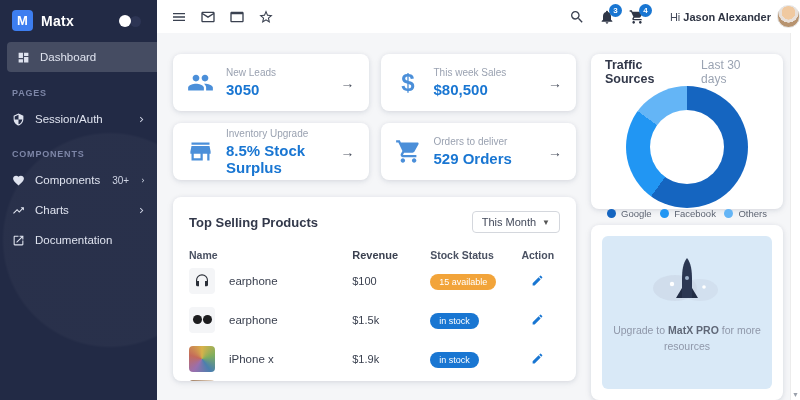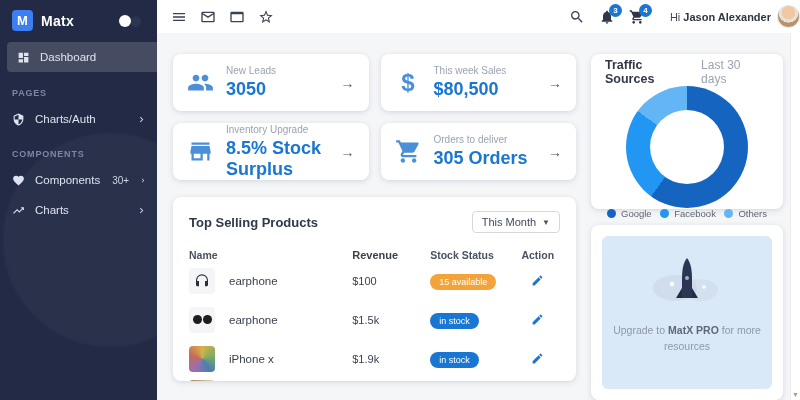--- a/index.html
+++ b/index.html
@@ -58,21 +58,21 @@
   .main { position:absolute; left:157px; right:10px; top:33px; bottom:0; padding:21px 7px 0 16px;
     display:grid; grid-template-columns:1fr 192px; column-gap:15px; }
   .card { background:#fff; border-radius:8px; box-shadow:0 1px 4px rgba(40,50,80,.10), 0 2px 8px rgba(40,50,80,.06); }
 
   
   .metric-grid { display:grid; grid-template-columns:1fr 1fr; gap:12px; }
   .metric-card { height:57px; display:flex; align-items:center; padding:0 14px; cursor:pointer; }
   .metric-icon { width:27px; height:27px; fill:#4b8fd9; color:#4b8fd9; flex:0 0 auto; margin-right:12px;
     display:flex; align-items:center; justify-content:center; font-weight:bold; font-size:24px; }
   .metric-label { font-size:10px; color:#9aa2b1; margin-bottom:3px; }
-  .metric-value { font-size:18px; font-weight:bold; color:#1976d2; }
+  .metric-value { font-size:15px; font-weight:bold; color:#1976d2; }
   .metric-arrow { margin-left:auto; color:#4c5260; font-size:14px; cursor:pointer; }
 
   
   .products-card { margin-top:17px; padding:14px 16px 0 16px; overflow:hidden; height:184px; }
   .products-head { display:flex; align-items:center; justify-content:space-between; }
   .products-title { font-size:13px; font-weight:bold; color:#32384a; }
   .filter-btn { display:flex; align-items:center; gap:6px; border:1px solid #d4d7dd; border-radius:4px;
     background:#fff; padding:4px 9px; font-size:11px; color:#42495a; cursor:pointer;
     font-family:"Liberation Sans",sans-serif; }
   .filter-caret { font-size:8px; color:#555; }
@@ -139,21 +139,21 @@
       </svg>
     <span>Dashboard</span>
   </div>
 
   <div class="nav-section">PAGES</div>
 
   <div class="nav-item">
     <svg class="nav-icon" viewBox="0 0 24 24">
         <path d="M12 1L3 5v6c0 5.55 3.84 10.74 9 12 5.16-1.26 9-6.45 9-12V5l-9-4zm0 10.99h7c-.53 4.12-3.28 7.79-7 8.94V12H5V6.3l7-3.11v8.8z"></path>
       </svg>
-    <span>Charts/Auth</span>
+    <span>Session/Auth</span>
     <svg class="nav-chevron" viewBox="0 0 24 24">
         <path d="M8.59 16.59L13.17 12 8.59 7.41 10 6l6 6-6 6z"></path>
       </svg>
   </div>
 
   <div class="nav-section">COMPONENTS</div>
 
   <div class="nav-item">
     <svg class="nav-icon" viewBox="0 0 24 24">
         <path d="M12 21.35l-1.45-1.32C5.4 15.36 2 12.28 2 8.5 2 5.42 4.42 3 7.5 3c1.74 0 3.41.81 4.5 2.09C13.09 3.81 14.76 3 16.5 3 19.58 3 22 5.42 22 8.5c0 3.78-3.4 6.86-8.55 11.54L12 21.35z"></path>
@@ -168,20 +168,26 @@
   <div class="nav-item">
     <svg class="nav-icon" viewBox="0 0 24 24">
         <path d="M16 6l2.29 2.29-4.88 4.88-4-4L2 16.59 3.41 18l6-6 4 4 6.3-6.29L22 12V6h-6z"></path>
       </svg>
     <span>Charts</span>
     <svg class="nav-chevron" viewBox="0 0 24 24">
         <path d="M8.59 16.59L13.17 12 8.59 7.41 10 6l6 6-6 6z"></path>
       </svg>
   </div>
 
+  <div class="nav-item">
+    <svg class="nav-icon" viewBox="0 0 24 24">
+        <path d="M19 19H5V5h7V3H5c-1.11 0-2 .9-2 2v14c0 1.1.89 2 2 2h14c1.1 0 2-.9 2-2v-7h-2v7zM14 3v2h3.59l-9.83 9.83 1.41 1.41L19 6.41V10h2V3h-7z"></path>
+      </svg>
+    <span>Documentation</span>
+  </div>
 </aside>
 
 <header class="topbar">
   <svg class="tb-icon" viewBox="0 0 24 24">
       <path d="M3 6h18v2H3zM3 11h18v2H3zM3 16h18v2H3z"></path>
     </svg>
   <svg class="tb-icon" viewBox="0 0 24 24">
       <path d="M20 4H4c-1.1 0-1.99.9-1.99 2L2 18c0 1.1.9 2 2 2h16c1.1 0 2-.9 2-2V6c0-1.1-.9-2-2-2zm0 2v.01L12 11 4 6.01V6h16zM4 18V8.37l8 5 8-5V18H4z"></path>
     </svg>
   <svg class="tb-icon" viewBox="0 0 24 24">
@@ -255,21 +261,21 @@
         </div>
         <span class="metric-arrow">→</span>
       </div>
 
       <div class="card metric-card">
         <svg class="metric-icon" viewBox="0 0 24 24">
             <path d="M7 18c-1.1 0-1.99.9-1.99 2S5.9 22 7 22s2-.9 2-2-.9-2-2-2zM1 2v2h2l3.6 7.59-1.35 2.45c-.16.28-.25.61-.25.96 0 1.1.9 2 2 2h12v-2H7.42c-.14 0-.25-.11-.25-.25l.03-.12.9-1.63h7.45c.75 0 1.41-.41 1.75-1.03l3.58-6.49c.08-.14.12-.31.12-.48 0-.55-.45-1-1-1H5.21l-.94-2H1zm16 16c-1.1 0-1.99.9-1.99 2s.89 2 1.99 2 2-.9 2-2-.9-2-2-2z"></path>
           </svg>
         <div>
           <div class="metric-label">Orders to deliver</div>
-          <div class="metric-value">305 Orders</div>
+          <div class="metric-value">529 Orders</div>
         </div>
         <span class="metric-arrow">→</span>
       </div>
     </div>
 
     <div class="card products-card">
       <div class="products-head">
         <div class="products-title">Top Selling Products</div>
         <button class="filter-btn">
           <span>This Month</span>

